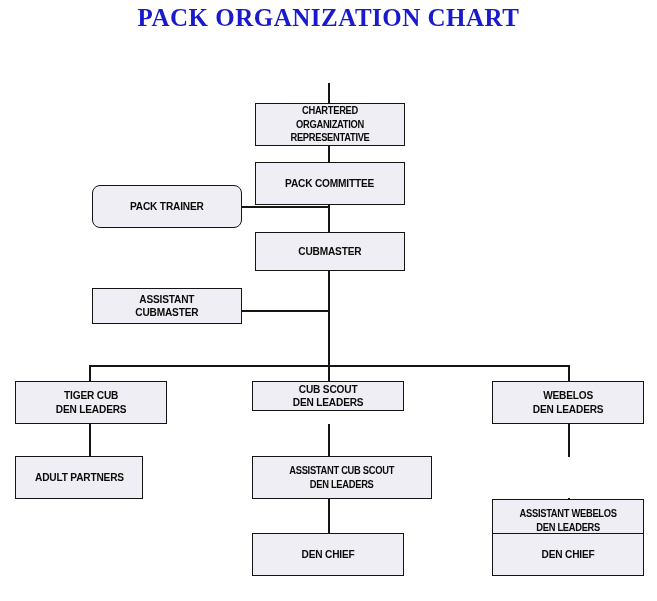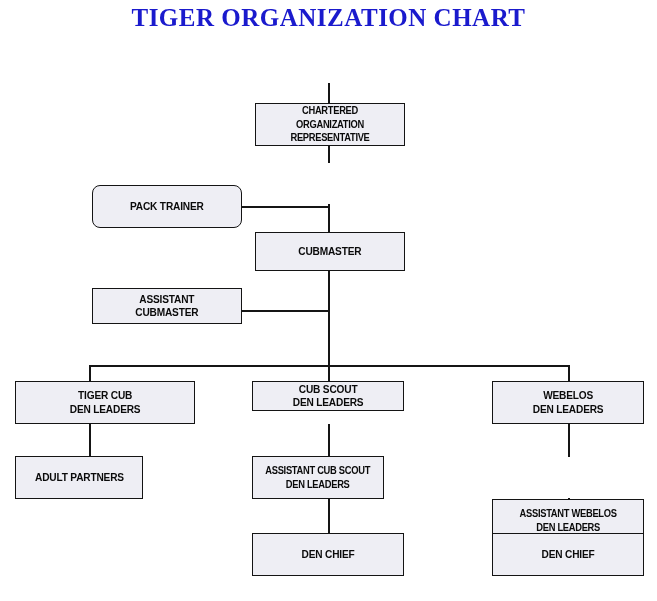--- a/index.html
+++ b/index.html
@@ -63,21 +63,21 @@
     z-index: 1;
   }
   .conn.v { width: 2px; }
   .conn.h { height: 2px; }
 </style>
 </head>
 <body>
 
 <div id="chart-root">
 
-  <div id="chart-title">TIGER ORGANIZATION CHART</div>
+  <div id="chart-title">PACK ORGANIZATION CHART</div>
 
   <div class="conn v" style="left:328px; top:83px; height:22px;"></div>
 
   <div class="conn v" style="left:328px; top:145px; height:18px;"></div>
 
   <div class="conn v" style="left:328px; top:204px; height:30px;"></div>
 
   <div class="conn h" style="left:240px; top:206px; width:90px;"></div>
 
   <div class="conn v" style="left:328px; top:270px; height:97px;"></div>
@@ -96,54 +96,57 @@
 
   <div class="conn v" style="left:328px; top:498px; height:35px;"></div>
   <div class="conn v" style="left:568px; top:498px; height:35px;"></div>
 
 
   <div class="node" style="left:255px; top:103px; width:150px; height:43px;">
     <span class="node-label small">CHARTERED ORGANIZATION
 REPRESENTATIVE</span>
   </div>
 
+  <div class="node" style="left:255px; top:162px; width:150px; height:43px;">
+    <span class="node-label">PACK COMMITTEE</span>
+  </div>
 
   <div class="node" style="left:92px; top:185px; width:150px; height:43px;border-radius:8px;">
     <span class="node-label">PACK TRAINER</span>
   </div>
 
   <div class="node" style="left:255px; top:232px; width:150px; height:39px;">
     <span class="node-label">CUBMASTER</span>
   </div>
 
   <div class="node" style="left:92px; top:288px; width:150px; height:36px;">
     <span class="node-label">ASSISTANT
 CUBMASTER</span>
   </div>
 
-  <div class="node" style="left:15px; top:381px; width:180px; height:43px;">
+  <div class="node" style="left:15px; top:381px; width:152px; height:43px;">
     <span class="node-label">TIGER CUB
 DEN LEADERS</span>
   </div>
 
   <div class="node" style="left:252px; top:381px; width:152px; height:30px;">
     <span class="node-label">CUB SCOUT
 DEN LEADERS</span>
   </div>
 
   <div class="node" style="left:492px; top:381px; width:152px; height:43px;">
     <span class="node-label">WEBELOS
 DEN LEADERS</span>
   </div>
 
   <div class="node" style="left:15px; top:456px; width:128px; height:43px;">
     <span class="node-label">ADULT PARTNERS</span>
   </div>
 
-  <div class="node" style="left:252px; top:456px; width:132px; height:43px;">
+  <div class="node" style="left:252px; top:456px; width:180px; height:43px;">
     <span class="node-label small">ASSISTANT CUB SCOUT
 DEN LEADERS</span>
   </div>
 
   <div class="node" style="left:492px; top:456px; width:152px; height:43px;margin-top:43px;">
     <span class="node-label small">ASSISTANT WEBELOS
 DEN LEADERS</span>
   </div>
 
   <div class="node" style="left:252px; top:533px; width:152px; height:43px;">

